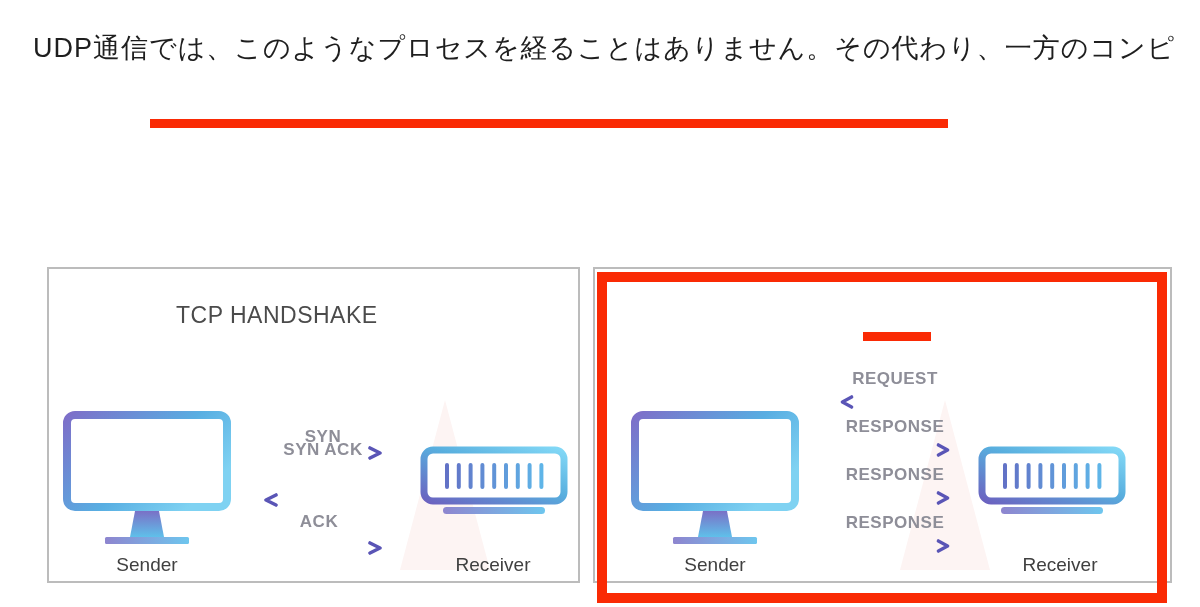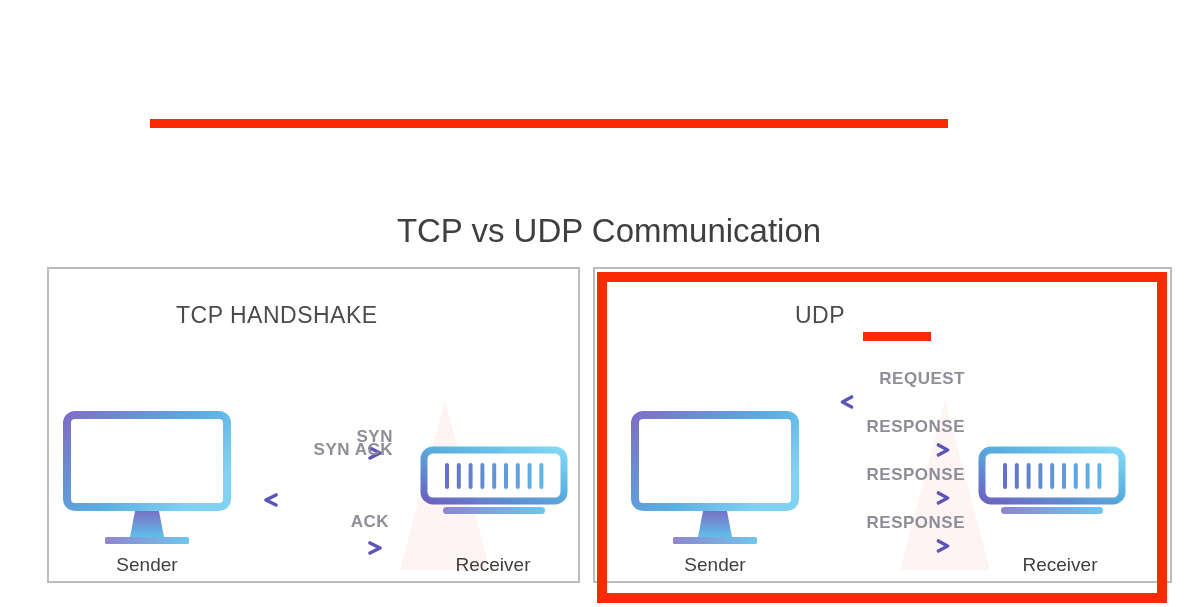--- a/index.html
+++ b/index.html
@@ -11,21 +11,21 @@
   .jp-underline{position:absolute;left:150px;top:119px;width:798px;height:9px;background:#fa2a04;}
   .diagram-title{position:absolute;left:309px;top:212px;width:600px;text-align:center;font-size:33px;color:#3f3f3f;}
   .panel{position:absolute;top:267px;height:316px;border:2px solid #bcbcbc;box-sizing:border-box;background:#fff;}
   .panel-tcp{left:47px;width:533px;}
   .panel-udp{left:593px;width:579px;}
   .red-box{position:absolute;left:597px;top:272px;width:570px;height:331px;border:10px solid #fa2a04;box-sizing:border-box;z-index:5;}
   .panel-title{position:absolute;top:302px;font-size:23px;color:#4b4b4b;text-align:left;letter-spacing:0.5px;}
   .tcp-title{left:176px;width:300px;}
   .udp-title{left:795px;width:200px;}
   .udp-underline{position:absolute;left:863px;top:332px;width:68px;height:9px;background:#fa2a04;z-index:6;}
-  .msg-label{position:absolute;width:140px;text-align:right;font-size:17px;font-weight:bold;color:#8e8e98;letter-spacing:0.5px;}
+  .msg-label{position:absolute;width:140px;text-align:center;font-size:17px;font-weight:bold;color:#8e8e98;letter-spacing:0.5px;}
   .arrow{position:absolute;height:14px;}
   .arrow svg{display:block;width:100%;height:100%;}
   .arrow.flip svg{transform:scaleX(-1);}
   .device{position:absolute;}
   .device svg{display:block;}
   .device-label{position:absolute;width:140px;text-align:center;font-size:19px;color:#404040;}
   .watermark{position:absolute;width:90px;height:170px;background:#fdf4f3;clip-path:polygon(50% 0,100% 100%,0 100%);z-index:0;}
   .defs-holder{position:absolute;width:0;height:0;overflow:hidden;}
 </style>
 </head>
@@ -57,33 +57,32 @@
         <stop offset="0" stop-color="#6272c6"></stop>
           <stop offset="1" stop-color="#5fb5e8"></stop>
       </linearGradient>
       <linearGradient id="g-arrow" x1="0" y1="0" x2="1" y2="0">
         <stop offset="0" stop-color="#84d2f3"></stop>
           <stop offset="1" stop-color="#5a55b6"></stop>
       </linearGradient>
     </defs>
   </svg>
 
+  <div class="jp-line" style="top:31px">UDP通信では、このようなプロセスを経ることはありません。その代わり、一方のコンピ</div>
   <div class="jp-underline"></div>
 
-  <div class="diagram-title">TCP vs UDP Communication</div>
 
   <div class="panel panel-tcp"></div>
   <div class="panel panel-udp"></div>
   <div class="red-box"></div>
 
   <div class="watermark" style="left:400px;top:400px"></div>
   <div class="watermark" style="left:900px;top:400px"></div>
 
   <div class="panel-title tcp-title">TCP HANDSHAKE</div>
-  <div class="panel-title udp-title">UDP</div>
   <div class="udp-underline"></div>
 
   <div class="msg-label" style="left:253px;top:427px">SYN</div>
   <div class="arrow" style="left:258px;top:446px;width:130px">
     <svg viewBox="0 0 130 14" preserveAspectRatio="none">
         <line x1="2" y1="7" x2="118" y2="7" stroke="url(#g-arrow)" stroke-width="3.6" stroke-linecap="round"></line>
         <path d="M112,2 L122,7 L112,12" fill="none" stroke="#5a55b6" stroke-width="3.6" stroke-linecap="round" stroke-linejoin="round"></path>
       </svg>
   </div>
   <div class="msg-label" style="left:253px;top:440px">SYN ACK</div>

